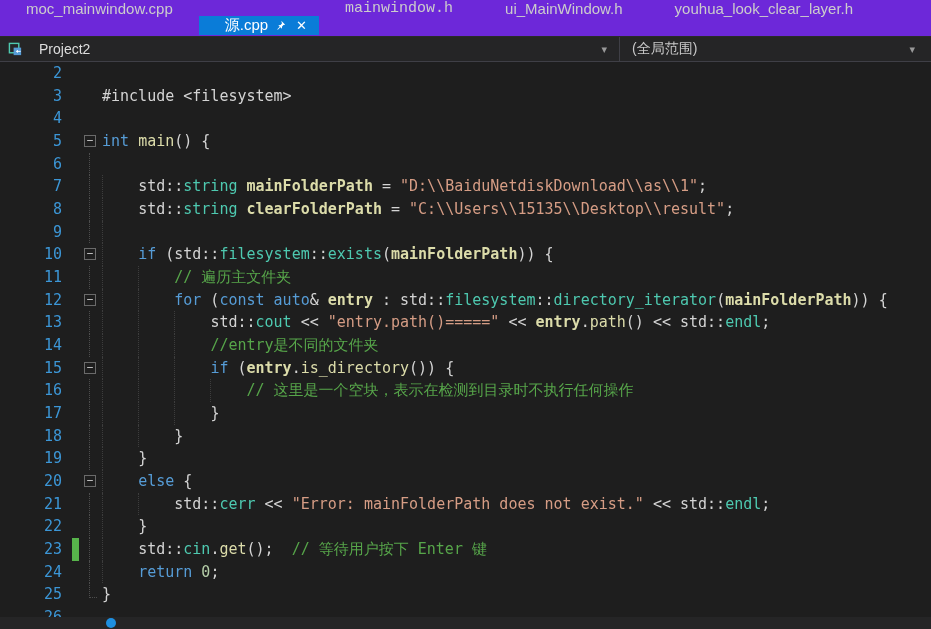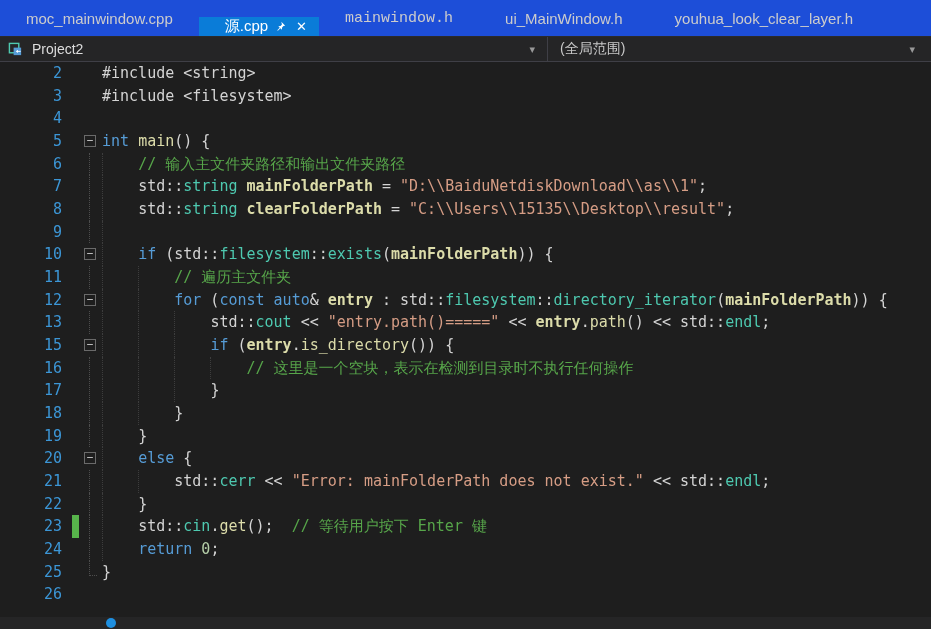--- a/index.html
+++ b/index.html
@@ -1,30 +1,30 @@
 <!DOCTYPE html>
 <html style="--accent: #0a7cd8; --editor-bg: #1e1e1e; --keyword: #569cd6; --type: #4ec9b0; --variable: #dcdcaa; --string: #d69d85; --comment: #57a64a; --function: #dcdcaa; --number: #b5cea8; --line-number: #3c96d6; --change-bar: #57b44b;"><head>
 <meta charset="utf-8">
 <style>
   *{margin:0;padding:0;box-sizing:border-box}
   html,body{width:931px;height:629px;overflow:hidden;background:#1e1e1e;
     font-family:"Liberation Sans","DejaVu Sans",sans-serif}
   .app{position:relative;width:931px;height:629px;background:var(--editor-bg,#1e1e1e);overflow:hidden}
 
   
-  .tab-bar{display:flex;height:36px;background:#1d4ed8;align-items:center;overflow:hidden}
+  .tab-bar{display:flex;height:36px;background:#6d28d9;align-items:flex-start;overflow:hidden}
   .tab{display:flex;align-items:center;gap:7px;padding:0 26px;color:#cccccc;font-size:15px;cursor:pointer;white-space:nowrap}
   .tab.active{background:var(--accent,#0a7cd8);color:#ffffff;padding-right:12px}
   .tab-close{font-size:13px;margin-left:3px;color:#ffffff;cursor:pointer}
   .tab-pin{display:inline-flex;align-items:center}
 
   
   .nav-bar{display:flex;height:26px;background:#252526;border-top:1px solid #2a2a2b;border-bottom:1px solid #3f3f46}
   .combo{display:flex;align-items:center;font-size:14px;color:#dddddd;cursor:pointer}
-  .combo.project{width:548px;border-right:1px solid #3f3f46;padding:0 8px;gap:9px}
+  .combo.project{width:620px;border-right:1px solid #3f3f46;padding:0 8px;gap:16px}
   .combo.scope{flex:1;padding:0 12px;color:#c8c8c8}
   .spacer{flex:1}
   .arrow{color:#999999;font-size:11px;padding:0 4px}
   .proj-icon{display:inline-flex;align-items:center}
 
   
   .editor{position:relative;height:567px;font-family:"DejaVu Sans Mono","Liberation Mono",monospace;font-size:15px;background:var(--editor-bg,#1e1e1e)}
   .line{display:flex;height:22.68px;line-height:22.68px;white-space:pre}
   .ln{width:72px;text-align:right;padding-right:10px;color:var(--line-number,#3c96d6);flex:none}
   .indicator{width:7px;flex:none}
@@ -91,32 +91,33 @@
       <span class="arrow">▾</span>
     </div>
     <div class="combo scope">
       <span>(全局范围)</span>
       <span class="spacer"></span>
       <span class="arrow">▾</span>
     </div>
   </div>
 
   <div class="editor" id="editor">
-      <div class="line"><span class="ln">2</span><span class="indicator"></span><span class="outline"></span><span class="code"><span class="tk tk-plain">#include &lt;string&gt;</span></span></div>
+      <div class="line"><span class="ln">2</span><span class="indicator"></span><span class="outline"></span></div>
       <div class="line"><span class="ln">3</span><span class="indicator"></span><span class="outline"></span><span class="code"><span class="tk tk-plain">#include &lt;filesystem&gt;</span></span></div>
       <div class="line"><span class="ln">4</span><span class="indicator"></span><span class="outline"></span><span class="code"></span></div>
       <div class="line"><span class="ln">5</span><span class="indicator"></span><span class="outline"><span class="fold-box">−</span></span><span class="code"><span class="tk tk-kw">int</span><span class="tk tk-plain"> </span><span class="tk tk-fn">main</span><span class="tk tk-plain">() {</span></span></div>
-      <div class="line"><span class="ln">6</span><span class="indicator"></span><span class="outline"><span class="out-line"></span></span><span class="code"><span class="guide" style="left: 0ch;"></span><span class="tk">    </span><span class="tk tk-cm">// 输入主文件夹路径和输出文件夹路径</span></span></div>
+      <div class="line"><span class="ln">6</span><span class="indicator"></span><span class="outline"><span class="out-line"></span></span></div>
       <div class="line"><span class="ln">7</span><span class="indicator"></span><span class="outline"><span class="out-line"></span></span><span class="code"><span class="guide" style="left: 0ch;"></span><span class="tk">    </span><span class="tk tk-plain">std::</span><span class="tk tk-type">string</span><span class="tk tk-plain"> </span><span class="tk tk-var">mainFolderPath</span><span class="tk tk-plain"> = </span><span class="tk tk-str">"D:\\BaiduNetdiskDownload\\as\\1"</span><span class="tk tk-plain">;</span></span></div>
       <div class="line"><span class="ln">8</span><span class="indicator"></span><span class="outline"><span class="out-line"></span></span><span class="code"><span class="guide" style="left: 0ch;"></span><span class="tk">    </span><span class="tk tk-plain">std::</span><span class="tk tk-type">string</span><span class="tk tk-plain"> </span><span class="tk tk-var">clearFolderPath</span><span class="tk tk-plain"> = </span><span class="tk tk-str">"C:\\Users\\15135\\Desktop\\result"</span><span class="tk tk-plain">;</span></span></div>
       <div class="line"><span class="ln">9</span><span class="indicator"></span><span class="outline"><span class="out-line"></span></span><span class="code"><span class="guide" style="left: 0ch;"></span></span></div>
       <div class="line"><span class="ln">10</span><span class="indicator"></span><span class="outline"><span class="fold-box">−</span></span><span class="code"><span class="guide" style="left: 0ch;"></span><span class="tk">    </span><span class="tk tk-kw">if</span><span class="tk tk-plain"> (std::</span><span class="tk tk-type">filesystem</span><span class="tk tk-plain">::</span><span class="tk tk-type">exists</span><span class="tk tk-plain">(</span><span class="tk tk-var">mainFolderPath</span><span class="tk tk-plain">)) {</span></span></div>
       <div class="line"><span class="ln">11</span><span class="indicator"></span><span class="outline"><span class="out-line"></span></span><span class="code"><span class="guide" style="left: 0ch;"></span><span class="guide" style="left: 4ch;"></span><span class="tk">        </span><span class="tk tk-cm">// 遍历主文件夹</span></span></div>
       <div class="line"><span class="ln">12</span><span class="indicator"></span><span class="outline"><span class="fold-box">−</span></span><span class="code"><span class="guide" style="left: 0ch;"></span><span class="guide" style="left: 4ch;"></span><span class="tk">        </span><span class="tk tk-kw">for</span><span class="tk tk-plain"> (</span><span class="tk tk-kw">const</span><span class="tk tk-plain"> </span><span class="tk tk-kw">auto</span><span class="tk tk-plain">&amp; </span><span class="tk tk-var">entry</span><span class="tk tk-plain"> : std::</span><span class="tk tk-type">filesystem</span><span class="tk tk-plain">::</span><span class="tk tk-type">directory_iterator</span><span class="tk tk-plain">(</span><span class="tk tk-var">mainFolderPath</span><span class="tk tk-plain">)) {</span></span></div>
       <div class="line"><span class="ln">13</span><span class="indicator"></span><span class="outline"><span class="out-line"></span></span><span class="code"><span class="guide" style="left: 0ch;"></span><span class="guide" style="left: 4ch;"></span><span class="guide" style="left: 8ch;"></span><span class="tk">            </span><span class="tk tk-plain">std::</span><span class="tk tk-type">cout</span><span class="tk tk-plain"> &lt;&lt; </span><span class="tk tk-str">"entry.path()====="</span><span class="tk tk-plain"> &lt;&lt; </span><span class="tk tk-var">entry</span><span class="tk tk-plain">.</span><span class="tk tk-fn">path</span><span class="tk tk-plain">() &lt;&lt; std::</span><span class="tk tk-type">endl</span><span class="tk tk-plain">;</span></span></div>
+      <div class="line"><span class="ln">14</span><span class="indicator"></span><span class="outline"><span class="out-line"></span></span><span class="code"><span class="guide" style="left: 0ch;"></span><span class="guide" style="left: 4ch;"></span><span class="guide" style="left: 8ch;"></span><span class="tk">            </span><span class="tk tk-cm">//entry是不同的文件夹</span></span></div>
       <div class="line"><span class="ln">15</span><span class="indicator"></span><span class="outline"><span class="fold-box">−</span></span><span class="code"><span class="guide" style="left: 0ch;"></span><span class="guide" style="left: 4ch;"></span><span class="guide" style="left: 8ch;"></span><span class="tk">            </span><span class="tk tk-kw">if</span><span class="tk tk-plain"> (</span><span class="tk tk-var">entry</span><span class="tk tk-plain">.</span><span class="tk tk-fn">is_directory</span><span class="tk tk-plain">()) {</span></span></div>
       <div class="line"><span class="ln">16</span><span class="indicator"></span><span class="outline"><span class="out-line"></span></span><span class="code"><span class="guide" style="left: 0ch;"></span><span class="guide" style="left: 4ch;"></span><span class="guide" style="left: 8ch;"></span><span class="guide" style="left: 12ch;"></span><span class="tk">                </span><span class="tk tk-cm">// 这里是一个空块，表示在检测到目录时不执行任何操作</span></span></div>
       <div class="line"><span class="ln">17</span><span class="indicator"></span><span class="outline"><span class="out-line"></span></span><span class="code"><span class="guide" style="left: 0ch;"></span><span class="guide" style="left: 4ch;"></span><span class="guide" style="left: 8ch;"></span><span class="tk">            </span><span class="tk tk-plain">}</span></span></div>
       <div class="line"><span class="ln">18</span><span class="indicator"></span><span class="outline"><span class="out-line"></span></span><span class="code"><span class="guide" style="left: 0ch;"></span><span class="guide" style="left: 4ch;"></span><span class="tk">        </span><span class="tk tk-plain">}</span></span></div>
       <div class="line"><span class="ln">19</span><span class="indicator"></span><span class="outline"><span class="out-line"></span></span><span class="code"><span class="guide" style="left: 0ch;"></span><span class="tk">    </span><span class="tk tk-plain">}</span></span></div>
       <div class="line"><span class="ln">20</span><span class="indicator"></span><span class="outline"><span class="fold-box">−</span></span><span class="code"><span class="guide" style="left: 0ch;"></span><span class="tk">    </span><span class="tk tk-kw">else</span><span class="tk tk-plain"> {</span></span></div>
       <div class="line"><span class="ln">21</span><span class="indicator"></span><span class="outline"><span class="out-line"></span></span><span class="code"><span class="guide" style="left: 0ch;"></span><span class="guide" style="left: 4ch;"></span><span class="tk">        </span><span class="tk tk-plain">std::</span><span class="tk tk-type">cerr</span><span class="tk tk-plain"> &lt;&lt; </span><span class="tk tk-str">"Error: mainFolderPath does not exist."</span><span class="tk tk-plain"> &lt;&lt; std::</span><span class="tk tk-type">endl</span><span class="tk tk-plain">;</span></span></div>
       <div class="line"><span class="ln">22</span><span class="indicator"></span><span class="outline"><span class="out-line"></span></span><span class="code"><span class="guide" style="left: 0ch;"></span><span class="tk">    </span><span class="tk tk-plain">}</span></span></div>
       <div class="line"><span class="ln">23</span><span class="indicator changed"></span><span class="outline"><span class="out-line"></span></span><span class="code"><span class="guide" style="left: 0ch;"></span><span class="tk">    </span><span class="tk tk-plain">std::</span><span class="tk tk-type">cin</span><span class="tk tk-plain">.</span><span class="tk tk-fn">get</span><span class="tk tk-plain">();  </span><span class="tk tk-cm">// 等待用户按下 Enter 键</span></span></div>
       <div class="line"><span class="ln">24</span><span class="indicator"></span><span class="outline"><span class="out-line"></span></span><span class="code"><span class="guide" style="left: 0ch;"></span><span class="tk">    </span><span class="tk tk-kw">return</span><span class="tk tk-plain"> </span><span class="tk tk-num">0</span><span class="tk tk-plain">;</span></span></div>

